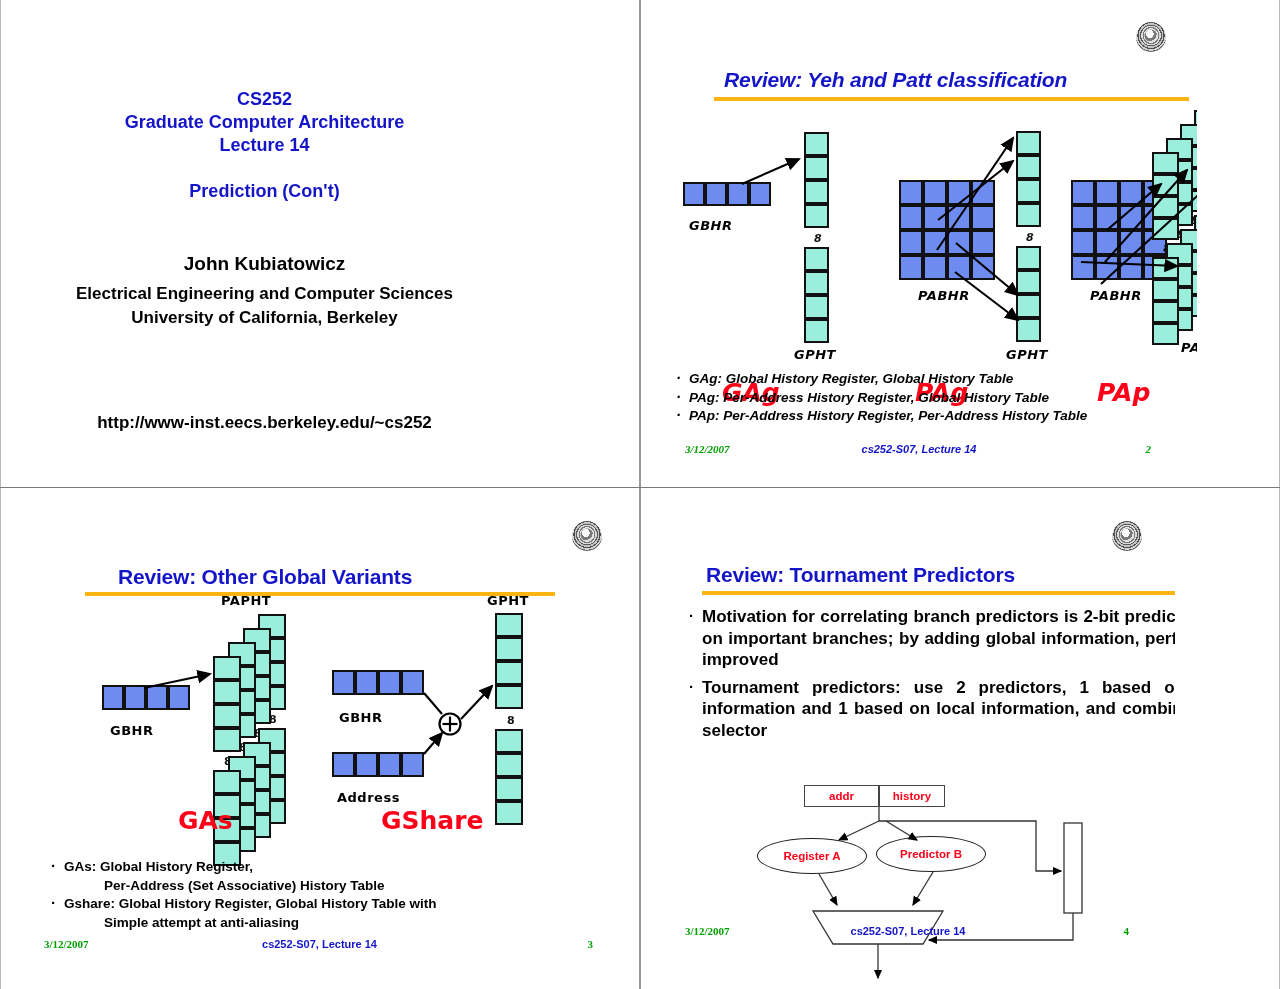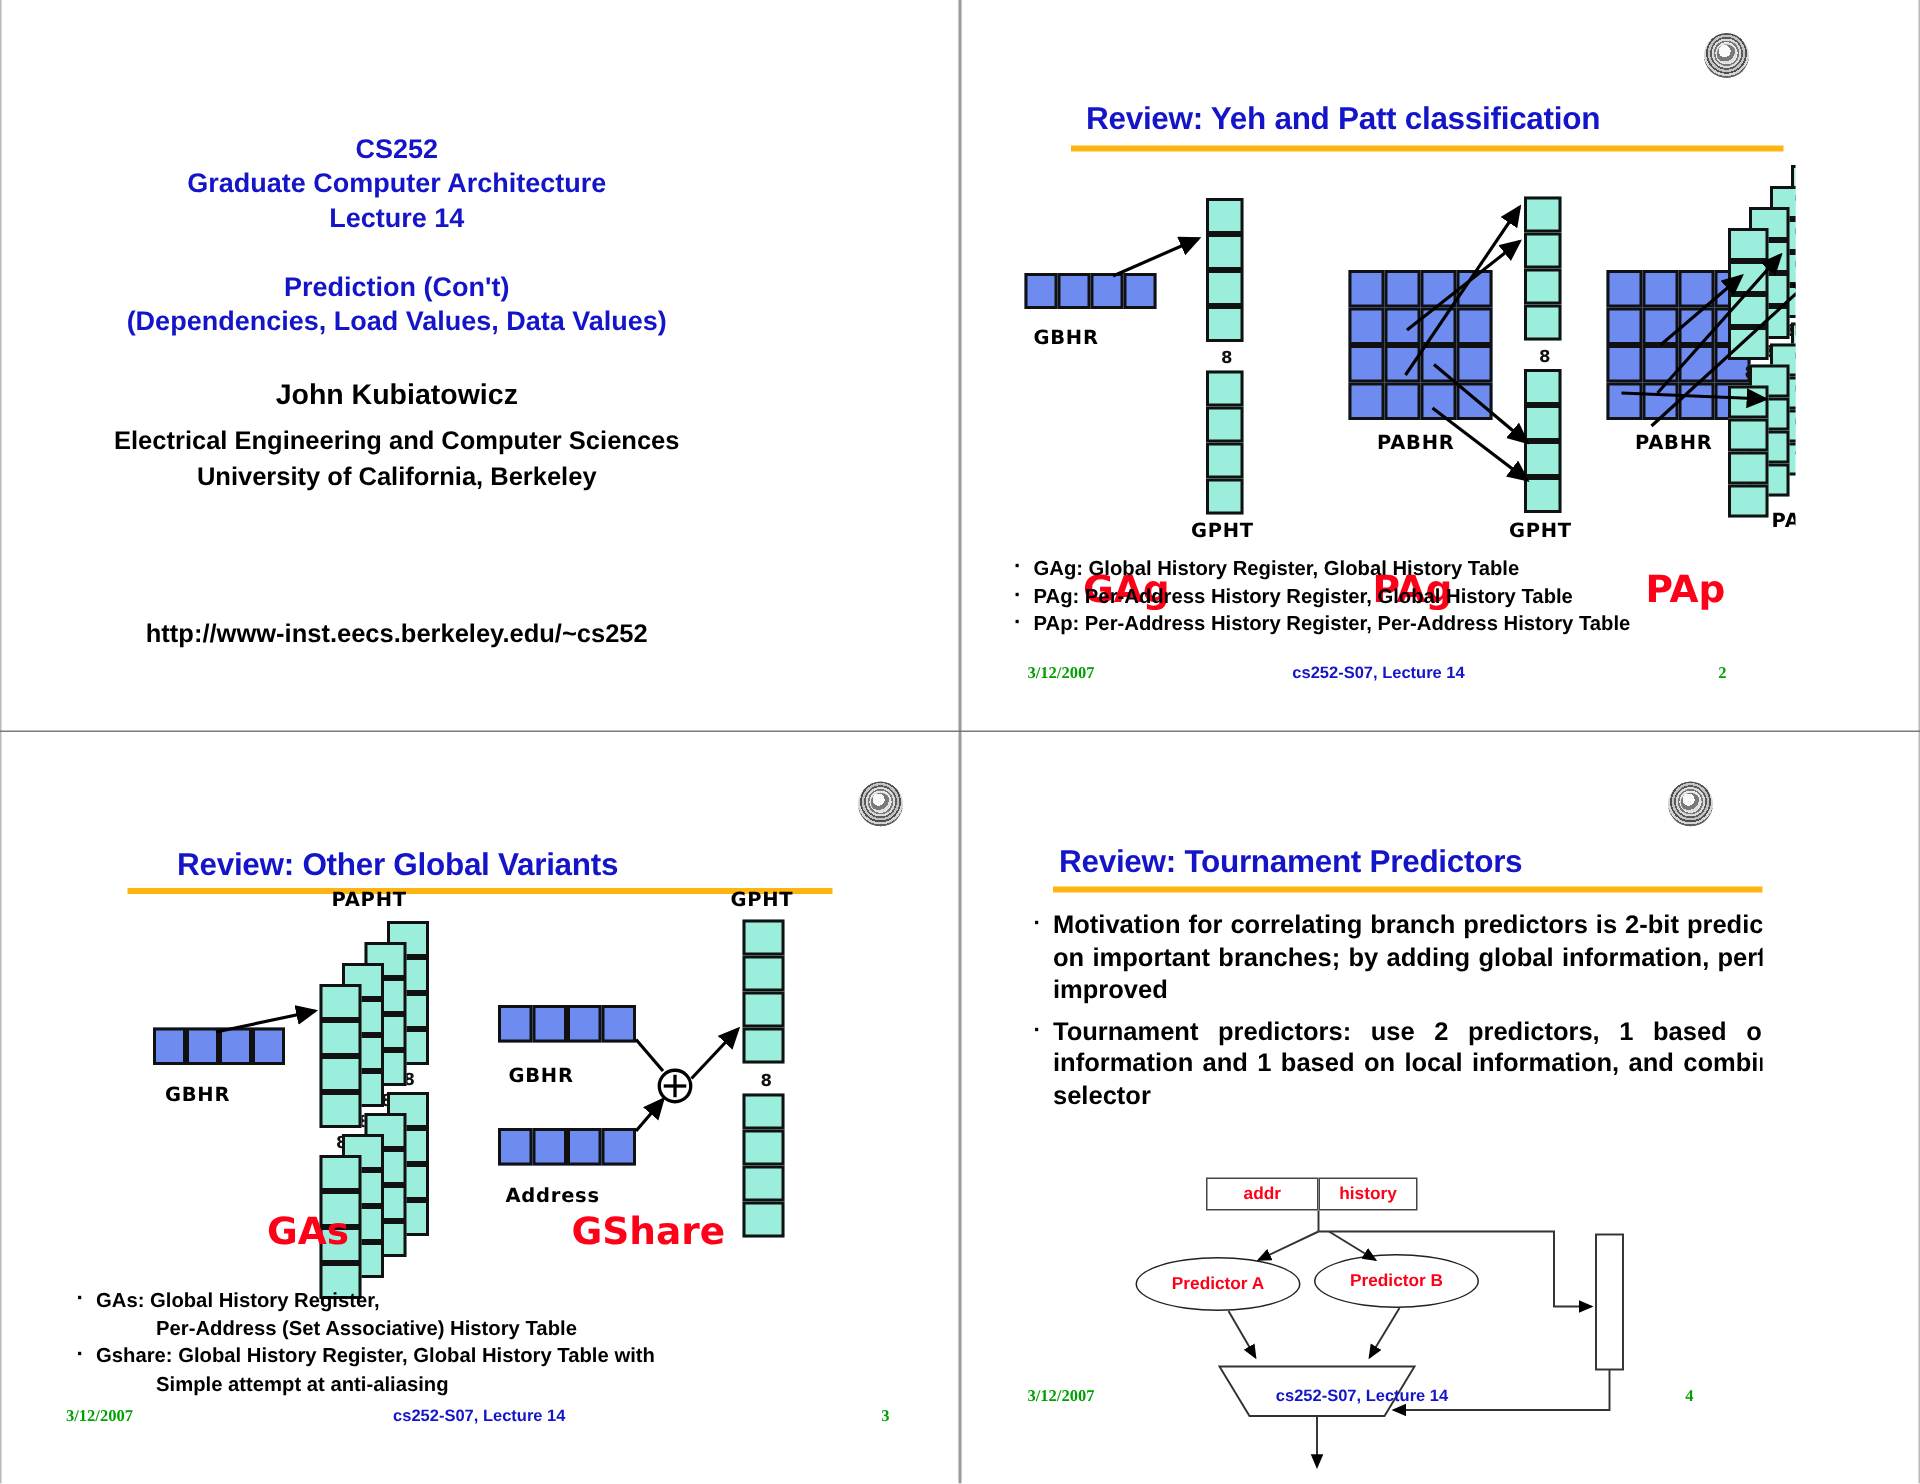--- a/index.html
+++ b/index.html
@@ -6,21 +6,21 @@
   body{width:1280px;height:989px;font-family:"Liberation Sans",sans-serif;-webkit-font-smoothing:none;}
   .page{position:relative;width:1280px;height:989px;box-sizing:border-box;}
   
   .vline{position:absolute;left:639px;top:0;width:2px;height:989px;background:#9a9a9a;}
   .hline{position:absolute;left:0;top:487px;width:1280px;height:1px;background:#7a7a7a;}
   .edge-l{position:absolute;left:0;top:0;width:1px;height:989px;background:#b8b8b8;}
   .edge-r{position:absolute;right:0;top:0;width:1px;height:989px;background:#b8b8b8;}
 
   .slide{position:absolute;box-sizing:border-box;overflow:hidden;}
   .s1{left:0;top:0;width:529px;height:487px;}
-  .s2{left:641px;top:0;width:556px;height:487px;}
+  .s2{left:641px;top:0;width:556px;height:487px;font-style:italic;}
   .s3{left:0;top:488px;width:639px;height:501px;}
   .s4{left:641px;top:488px;width:534px;height:501px;}
 
   
   .seal{position:absolute;width:30px;height:30px;border-radius:50%;
         background:
           radial-gradient(circle at 50% 45%, #ffffff 0 14%, #5f5f5f 14% 17%, #cfcfcf 17% 22%, #555 22% 26%, #e8e8e8 26% 33%, #6a6a6a 33% 38%, #d6d6d6 38% 44%, #4a4a4a 44% 49%, #bdbdbd 49% 56%, #3c3c3c 56% 61%, #d0d0d0 61% 68%, #4f4f4f 68% 74%, #ededed 74% 80%, #2f2f2f 80% 88%, #9a9a9a 88% 100%);
         opacity:.9;}
   .seal-inner{position:absolute;left:50%;top:48%;transform:translate(-50%,-50%);
         width:13px;height:13px;border-radius:50%;
@@ -70,21 +70,20 @@
   <div class="edge-l"></div>
   <div class="edge-r"></div>
   <div class="vline"></div>
   <div class="hline"></div>
 
   <div class="slide s1">
     <div class="t1blue" style="top:88px;">CS252</div>
     <div class="t1blue" style="top:111px;">Graduate Computer Architecture</div>
     <div class="t1blue" style="top:134px;">Lecture 14</div>
     <div class="t1blue" style="top:180px;">Prediction (Con't)</div>
-    <div class="t1blue" style="top:203px;">(Dependencies, Load Values, Data Values)</div>
     <div class="t1blk t1name" style="top:252px;">John Kubiatowicz</div>
     <div class="t1blk" style="top:282px;">Electrical Engineering and Computer Sciences</div>
     <div class="t1blk" style="top:306px;">University of California, Berkeley</div>
     <div class="t1blk" style="top:411px;">http://www-inst.eecs.berkeley.edu/~cs252</div>
   </div>
 
   <div class="slide s2">
     <div class="seal" style="right:31px;top:22px;">
         <div class="seal-inner"></div>
       </div>
@@ -386,21 +385,21 @@
 
     <ul class="blist b-lg" style="left:45px;top:118px;width:562px;">
       <li>Motivation for correlating branch predictors is 2-bit predictor failed on important branches; by adding global information, performance improved</li>
       <li>Tournament predictors: use 2 predictors, 1 based on global information and 1 based on local information, and combine with a selector</li>
     </ul>
 
     <div class="dia">
       <div class="tbox" style="left:163px;top:297px;width:75px;height:22px;">addr</div>
       <div class="tbox" style="left:238px;top:297px;width:66px;height:22px;">history</div>
 
-      <div class="tell" style="left:116px;top:350px;width:110px;height:36px;">Predictor A</div>
+      <div class="tell" style="left:116px;top:350px;width:110px;height:36px;">Register A</div>
       <div class="tell" style="left:235px;top:348px;width:110px;height:36px;">Predictor B</div>
 
       <svg class="ovl" width="639" height="501">
         <defs>
             <marker id="ah4" markerWidth="8" markerHeight="8" refX="6.5" refY="3.2" orient="auto">
           <path d="M0,0 L7.5,3.2 L0,6.4 z" fill="#000"></path>
             </marker>
           </defs>
 
         <path d="M238,319 L238,333" stroke="#333" stroke-width="1.3" fill="none"></path>

